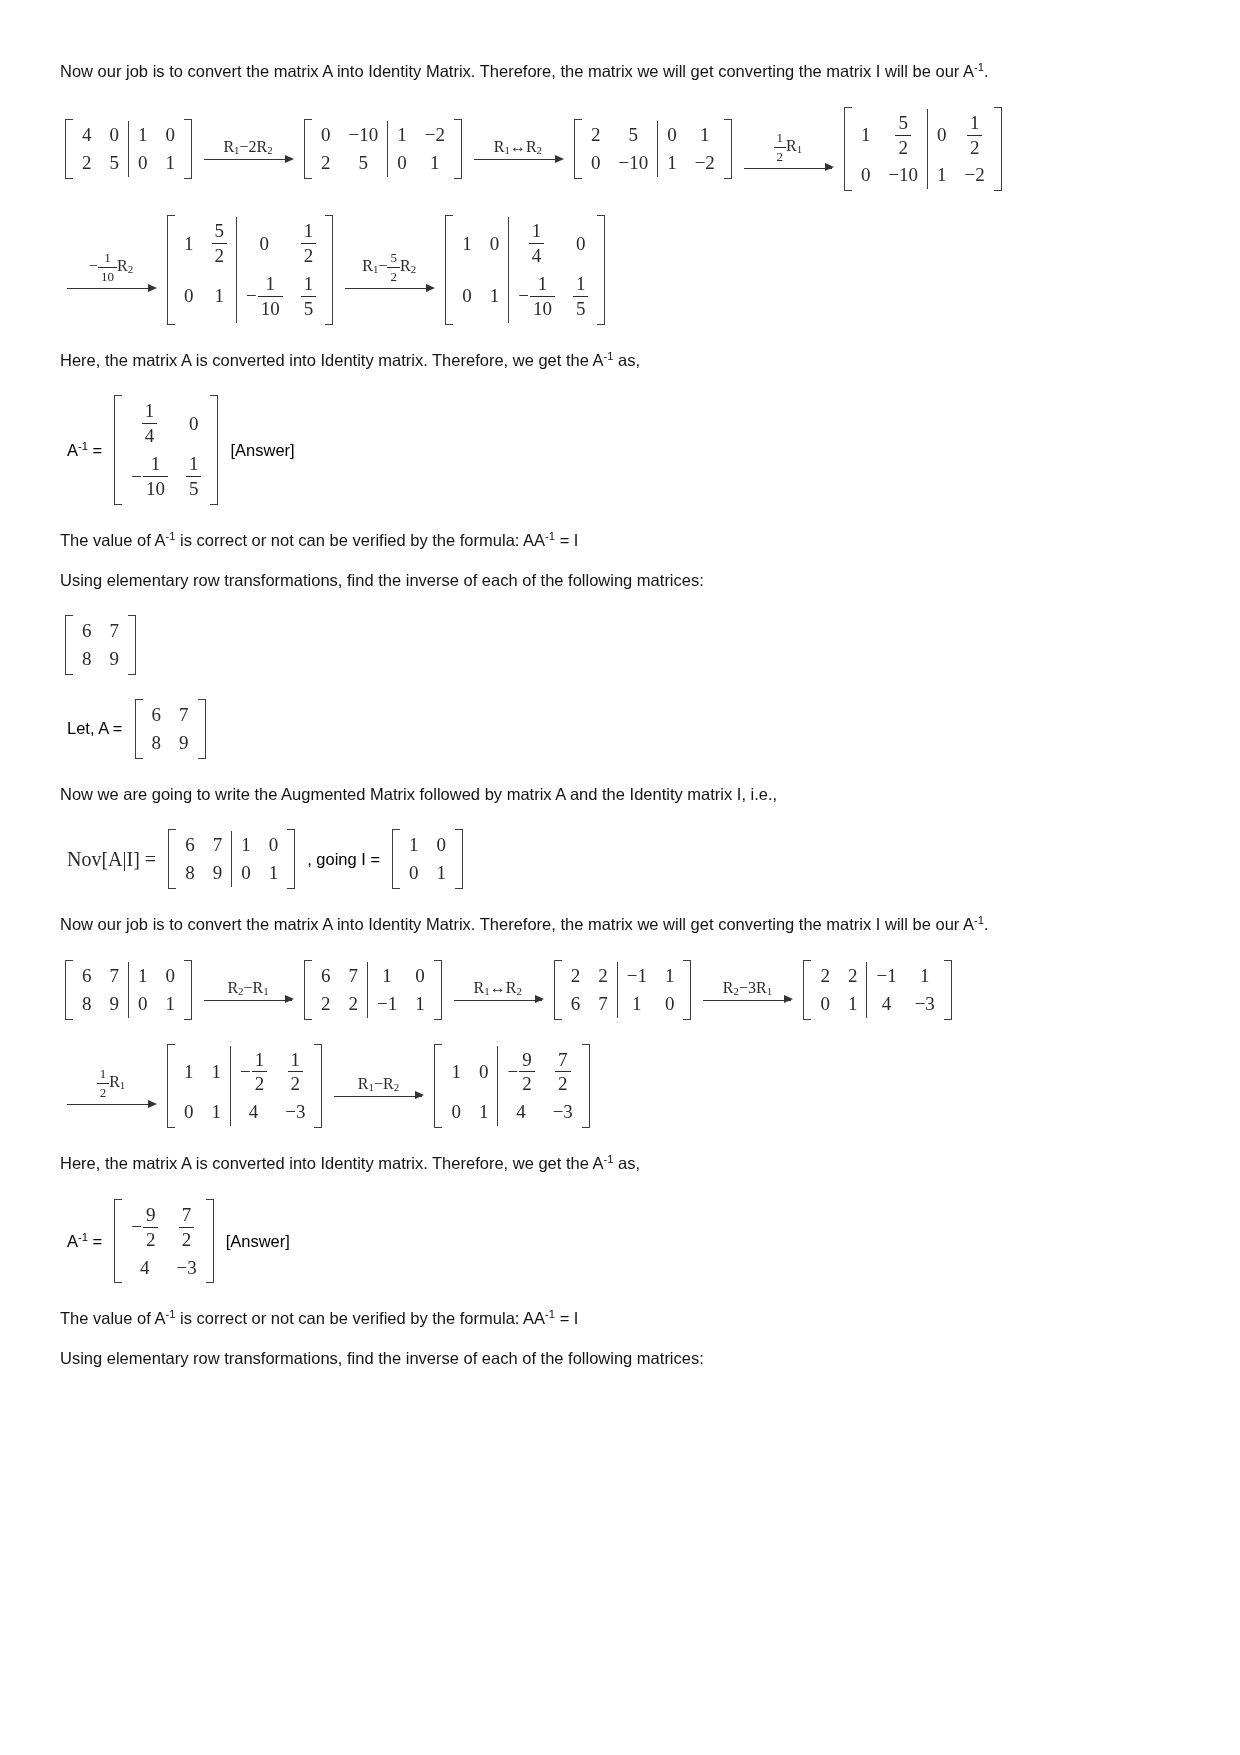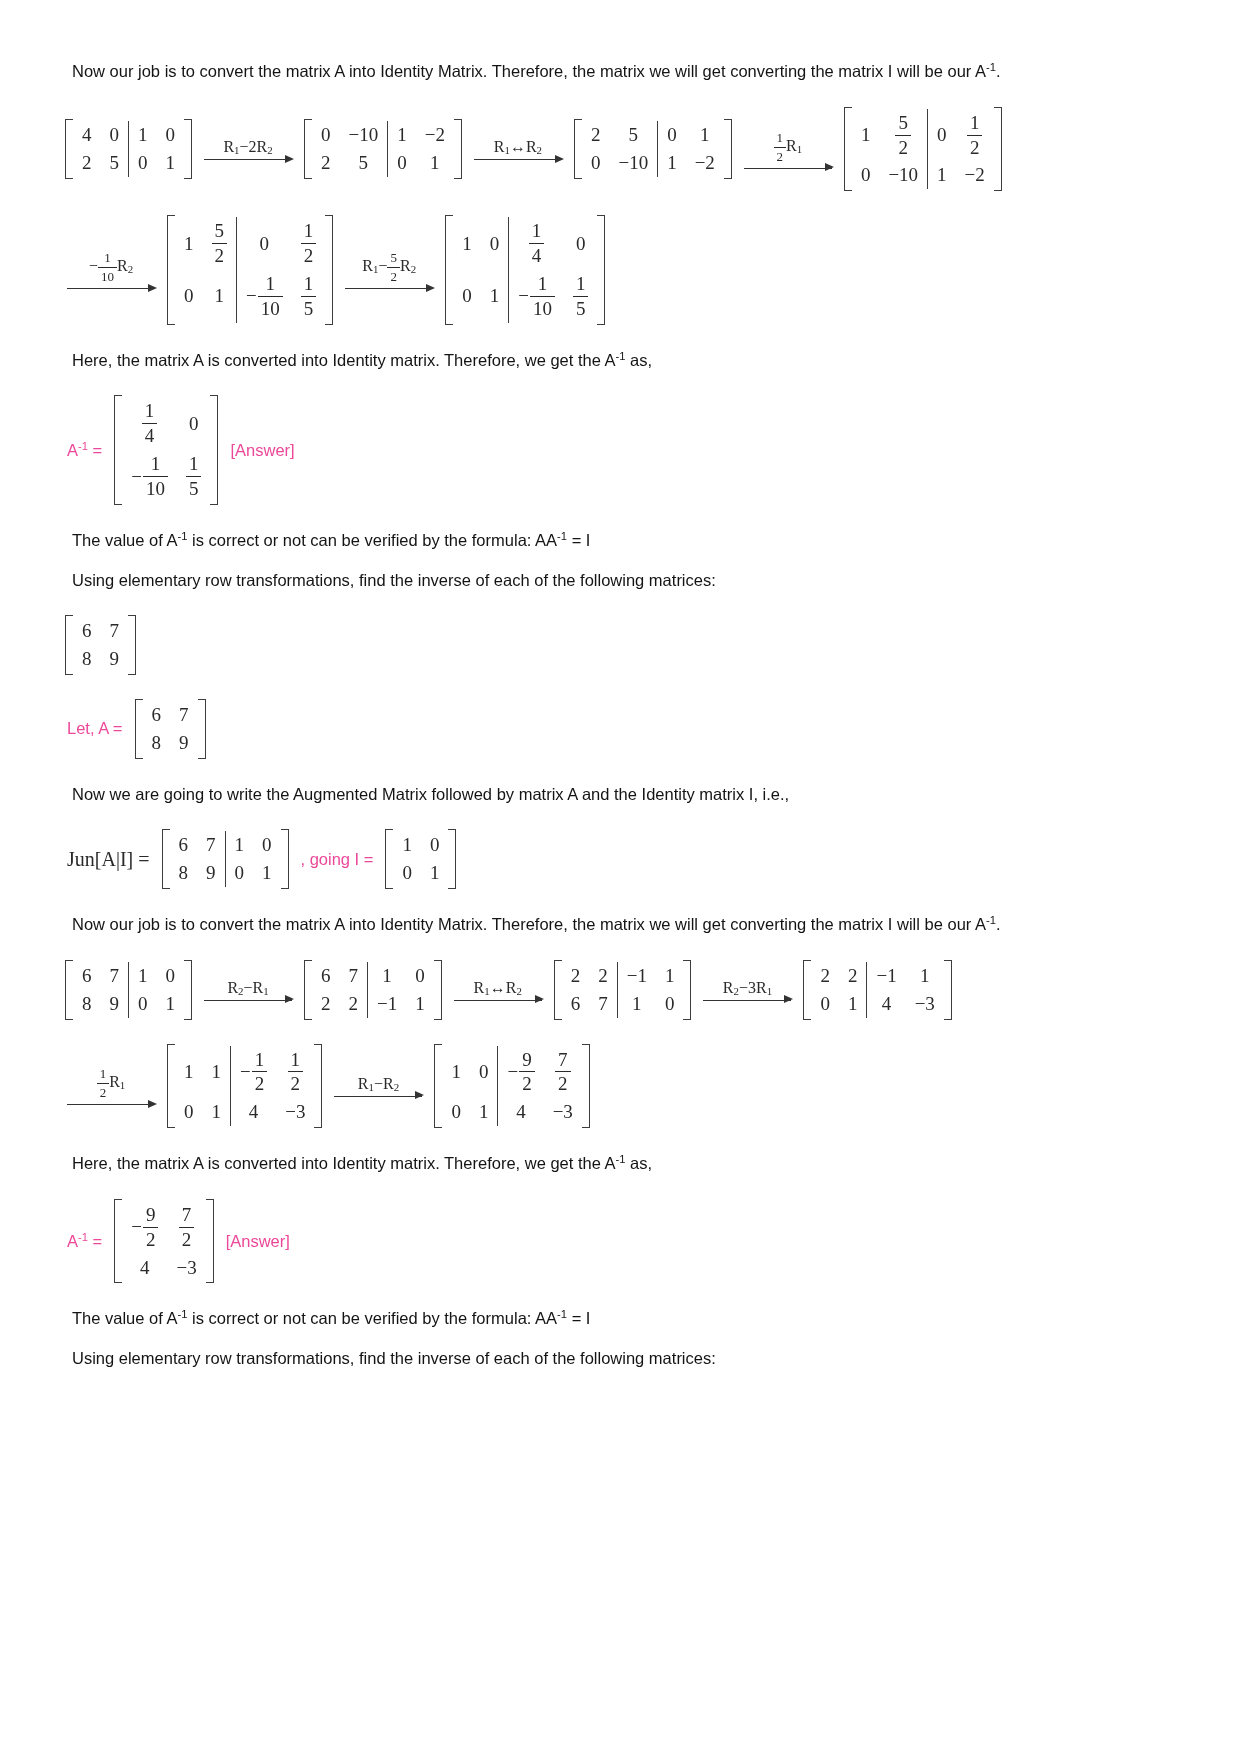--- a/index.html
+++ b/index.html
@@ -1,18 +1,18 @@
 <!DOCTYPE html>
 <html><head>
 <meta charset="utf-8">
 <style>
   html,body { margin:0; padding:0; background:#ffffff; }
   body { width:1240px; min-height:1755px; font-family:"Liberation Sans", sans-serif; color:#1b1b1b; }
   main { box-sizing:border-box; padding:44px 60px 60px 60px; }
-  .para { font-size:16.5px; line-height:1.5; margin:15px 12px; color:#141414; }
+  .para { font-size:16.5px; line-height:1.5; margin:15px 0; color:#141414; }
   .para sup, .mtext sup { font-size:0.68em; vertical-align:0.5em; }
   .qhead { font-size:17px; font-weight:bold; margin:28px 0 8px 0; color:#000; }
   .mathrow { display:flex; align-items:center; flex-wrap:wrap; margin:22px 0; row-gap:16px;
              font-family:"Liberation Serif","DejaVu Serif",serif; font-size:19px; color:#2a2a2a; }
   .mat { position:relative; display:inline-block; padding:3px 8px; margin:0 5px; }
   .mat::before, .mat::after { content:""; position:absolute; top:1px; bottom:1px; width:7px; }
   .mat::before { left:0; border:1.6px solid #3d3d3d; border-right:none; }
   .mat::after  { right:0; border:1.6px solid #3d3d3d; border-left:none; }
   .mtab { border-collapse:collapse; }
   .mtab td { padding:3px 9px; text-align:center; font-size:19px; line-height:1.15;
@@ -24,21 +24,21 @@
   .fneg { display:inline-flex; align-items:center; }
   .fneg .minus { margin-right:1px; }
   .arr { display:inline-flex; flex-direction:column; align-items:center; margin:0 7px; min-width:88px; }
   .arr-label { display:block; white-space:nowrap; font-size:16px; padding:0 5px 3px 5px; }
   .arr-label sub { font-size:11px; vertical-align:-0.25em; }
   .arr-label .frac { font-size:13px; }
   .arr-label .frac .den { border-top-width:1px; }
   .arr-line { position:relative; width:100%; height:0; border-top:1.5px solid #333; }
   .arr-line::after { content:""; position:absolute; right:-2px; top:-5.5px; width:0; height:0;
                      border-left:9px solid #333; border-top:4.5px solid transparent; border-bottom:4.5px solid transparent; }
-  .mtext { font-family:"Liberation Sans", sans-serif; font-size:16.5px; margin:0 7px; white-space:nowrap; color:#ec4899; }
+  .mtext { font-family:"Liberation Sans", sans-serif; font-size:16.5px; margin:0 7px; white-space:nowrap; color:#000000; }
   .mtext.serif { font-family:"Liberation Serif","DejaVu Serif",serif; font-size:20px; color:#2a2a2a; }
   .mtab sub, .mathrow sub { font-size:0.68em; vertical-align:-0.2em; }
 </style>
 </head>
 <body>
 
 <main id="doc">
     <p class="para">Now our job is to convert the matrix A into Identity Matrix. Therefore, the matrix we will get converting the matrix I will be our A<sup>-1</sup>.</p>
     <div class="mathrow">
       <span class="mat">
@@ -239,21 +239,21 @@
             <tr>
               <td>8</td>
               <td>9</td>
             </tr>
           </tbody>
         </table>
       </span>
     </div>
     <p class="para">Now we are going to write the Augmented Matrix followed by matrix A and the Identity matrix I, i.e.,</p>
     <div class="mathrow">
-      <span class="mtext serif">Jun[A|I] =</span>
+      <span class="mtext serif">Nov[A|I] =</span>
       <span class="mat">
         <table class="mtab">
           <tbody>
             <tr>
               <td>6</td>
               <td>7</td>
               <td class="bar">1</td>
               <td>0</td>
             </tr>
             <tr>

